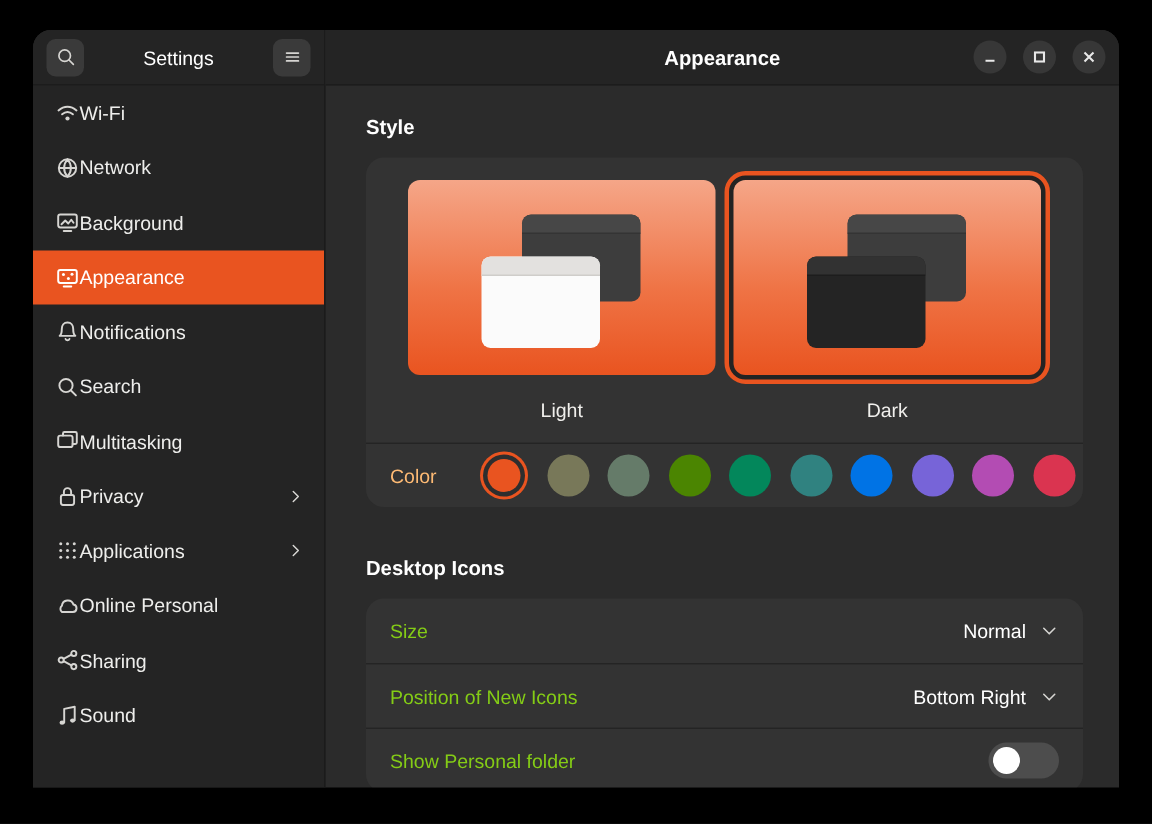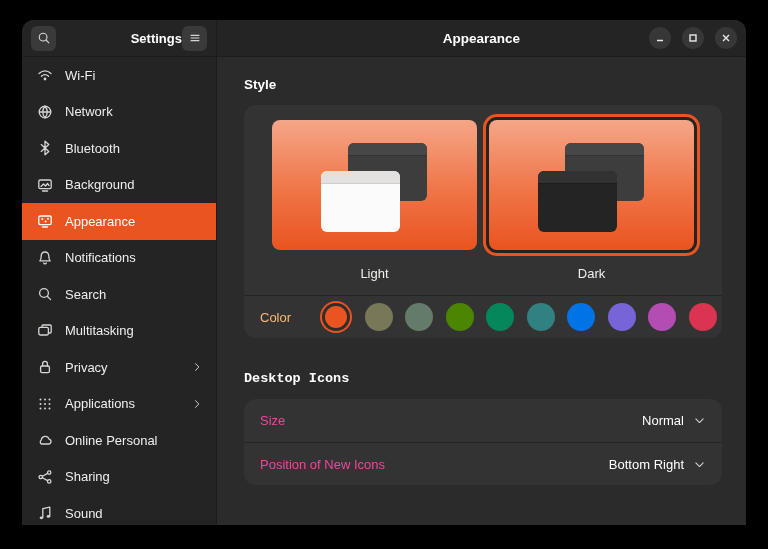--- a/index.html
+++ b/index.html
@@ -8,23 +8,23 @@
   .window { position:absolute; left:22px; top:20px; width:724px; height:505px;
     border-radius:12px 12px 0 0; overflow:hidden; display:flex; background:#2b2b2b; }
 
   
   .sidebar { width:195px; background:#242424; border-right:1px solid #1b1b1b;
     display:flex; flex-direction:column; flex-shrink:0; }
   .side-header { height:37px; display:flex; align-items:center; padding:0 9px;
     border-bottom:1px solid #1c1c1c; flex-shrink:0; }
   .icon-btn { width:25px; height:25px; border-radius:6px; background:#3a3a3a;
     display:flex; align-items:center; justify-content:center; flex-shrink:0; cursor:pointer; }
-  .side-title { flex:1; text-align:right; color:#fff; font-size:13px; font-weight:bold; }
+  .side-title { flex:1; text-align:center; color:#fff; font-size:13px; font-weight:normal; }
   .side-list { overflow:hidden; }
-  .side-item { height:36.5px; display:flex; align-items:center; gap:12px;
+  .side-item { height:36.5px; display:flex; align-items:center; gap:0;
     padding-left:15px; color:#eeeeec; font-size:13px; cursor:pointer; }
   .side-item svg { flex-shrink:0; }
   .side-item.selected { background:#E95420; color:#fff; }
   .side-item .chev { margin-left:auto; margin-right:13px; }
   .icn { stroke:#d6d5d2; stroke-width:1.3; fill:none; stroke-linecap:round; stroke-linejoin:round; }
   .icn-fill { fill:#d6d5d2; stroke:none; }
   .selected .icn { stroke:#fff; } .selected .icn-fill { fill:#fff; }
 
   
   .main { flex:1; display:flex; flex-direction:column; min-width:0; }
@@ -60,25 +60,25 @@
   .color-row { border-top:1px solid rgba(0,0,0,.28); height:43px; display:flex;
     align-items:center; padding:0 17px 0 16px; }
   .color-label { color:#fdba74; font-size:13px; }
   .swatches { display:flex; align-items:center; gap:12.5px; margin-left:31px; flex:1;
     justify-content:space-between; }
   .swatch { width:28px; height:28px; border-radius:50%; cursor:pointer; }
   .swatch.selected { width:22px; height:22px; margin:3px 5px 3px 3px;
     box-shadow:0 0 0 3px #2e2e2e, 0 0 0 5px #E95420; }
 
   
-  .di-heading { margin-top:33px;font-family:Liberation Mono, monospace; }
+  .di-heading { margin-top:33px; }
   .row { height:43px; display:flex; align-items:center; justify-content:space-between;
     padding:0 16px; cursor:pointer; }
   .row + .row { border-top:1px solid rgba(0,0,0,.28); }
-  .row-label { color:#ec4899; font-size:13px; }
+  .row-label { color:#84cc16; font-size:13px; }
   .row-value { display:flex; align-items:center; gap:9px; color:#fff; font-size:13px; }
   .toggle { width:47px; height:24px; border-radius:13px; background:#4d4d4d; position:relative; cursor:pointer; }
   .toggle .knob { position:absolute; left:3px; top:3px; width:18px; height:18px;
     border-radius:50%; background:#fff; }
 </style>
 </head>
 <body>
 
 <div class="window">
 
@@ -109,26 +109,20 @@
       </div>
 
       <div class="side-item">
         <svg width="16" height="16" viewBox="0 0 16 16">
           <circle class="icn" cx="8" cy="8" r="5.8"></circle>
           <path class="icn" d="M2.4 8 H13.6 M8 2.2 C5 5.5 5 10.5 8 13.8 M8 2.2 C11 5.5 11 10.5 8 13.8"></path>
         </svg>
         <span>Network</span>
       </div>
 
-      <div class="side-item">
-        <svg width="16" height="16" viewBox="0 0 16 16">
-          <path class="icn" d="M8 1.2 L11.8 4.6 L8 8 L11.8 11.4 L8 14.8 V1.2 M8 8 L4.2 4.6 M8 8 L4.2 11.4"></path>
-        </svg>
-        <span>Bluetooth</span>
-      </div>
 
       <div class="side-item">
         <svg width="16" height="16" viewBox="0 0 16 16">
           <rect class="icn" x="1.8" y="3" width="12.4" height="8.6" rx="1.4"></rect>
           <path class="icn" d="M5.5 14 H10.5"></path>
             <path class="icn" d="M4 9.5 L6.5 7 L8.5 9 L10.5 6.5 L12 8.5"></path>
         </svg>
         <span>Background</span>
       </div>
 
@@ -320,18 +314,24 @@
         <div class="row">
           <span class="row-label">Position of New Icons</span>
           <span class="row-value">
             <span>Bottom Right</span>
             <svg width="13" height="13" viewBox="0 0 16 16">
               <path class="icn" d="M3.5 6 L8 10.5 L12.5 6"></path>
             </svg>
           </span>
         </div>
 
+        <div class="row">
+          <span class="row-label">Show Personal folder</span>
+          <span class="toggle">
+            <span class="knob"></span>
+          </span>
+        </div>
 
       </div>
 
     </div>
   </div>
 </div>
 
 </body></html>

